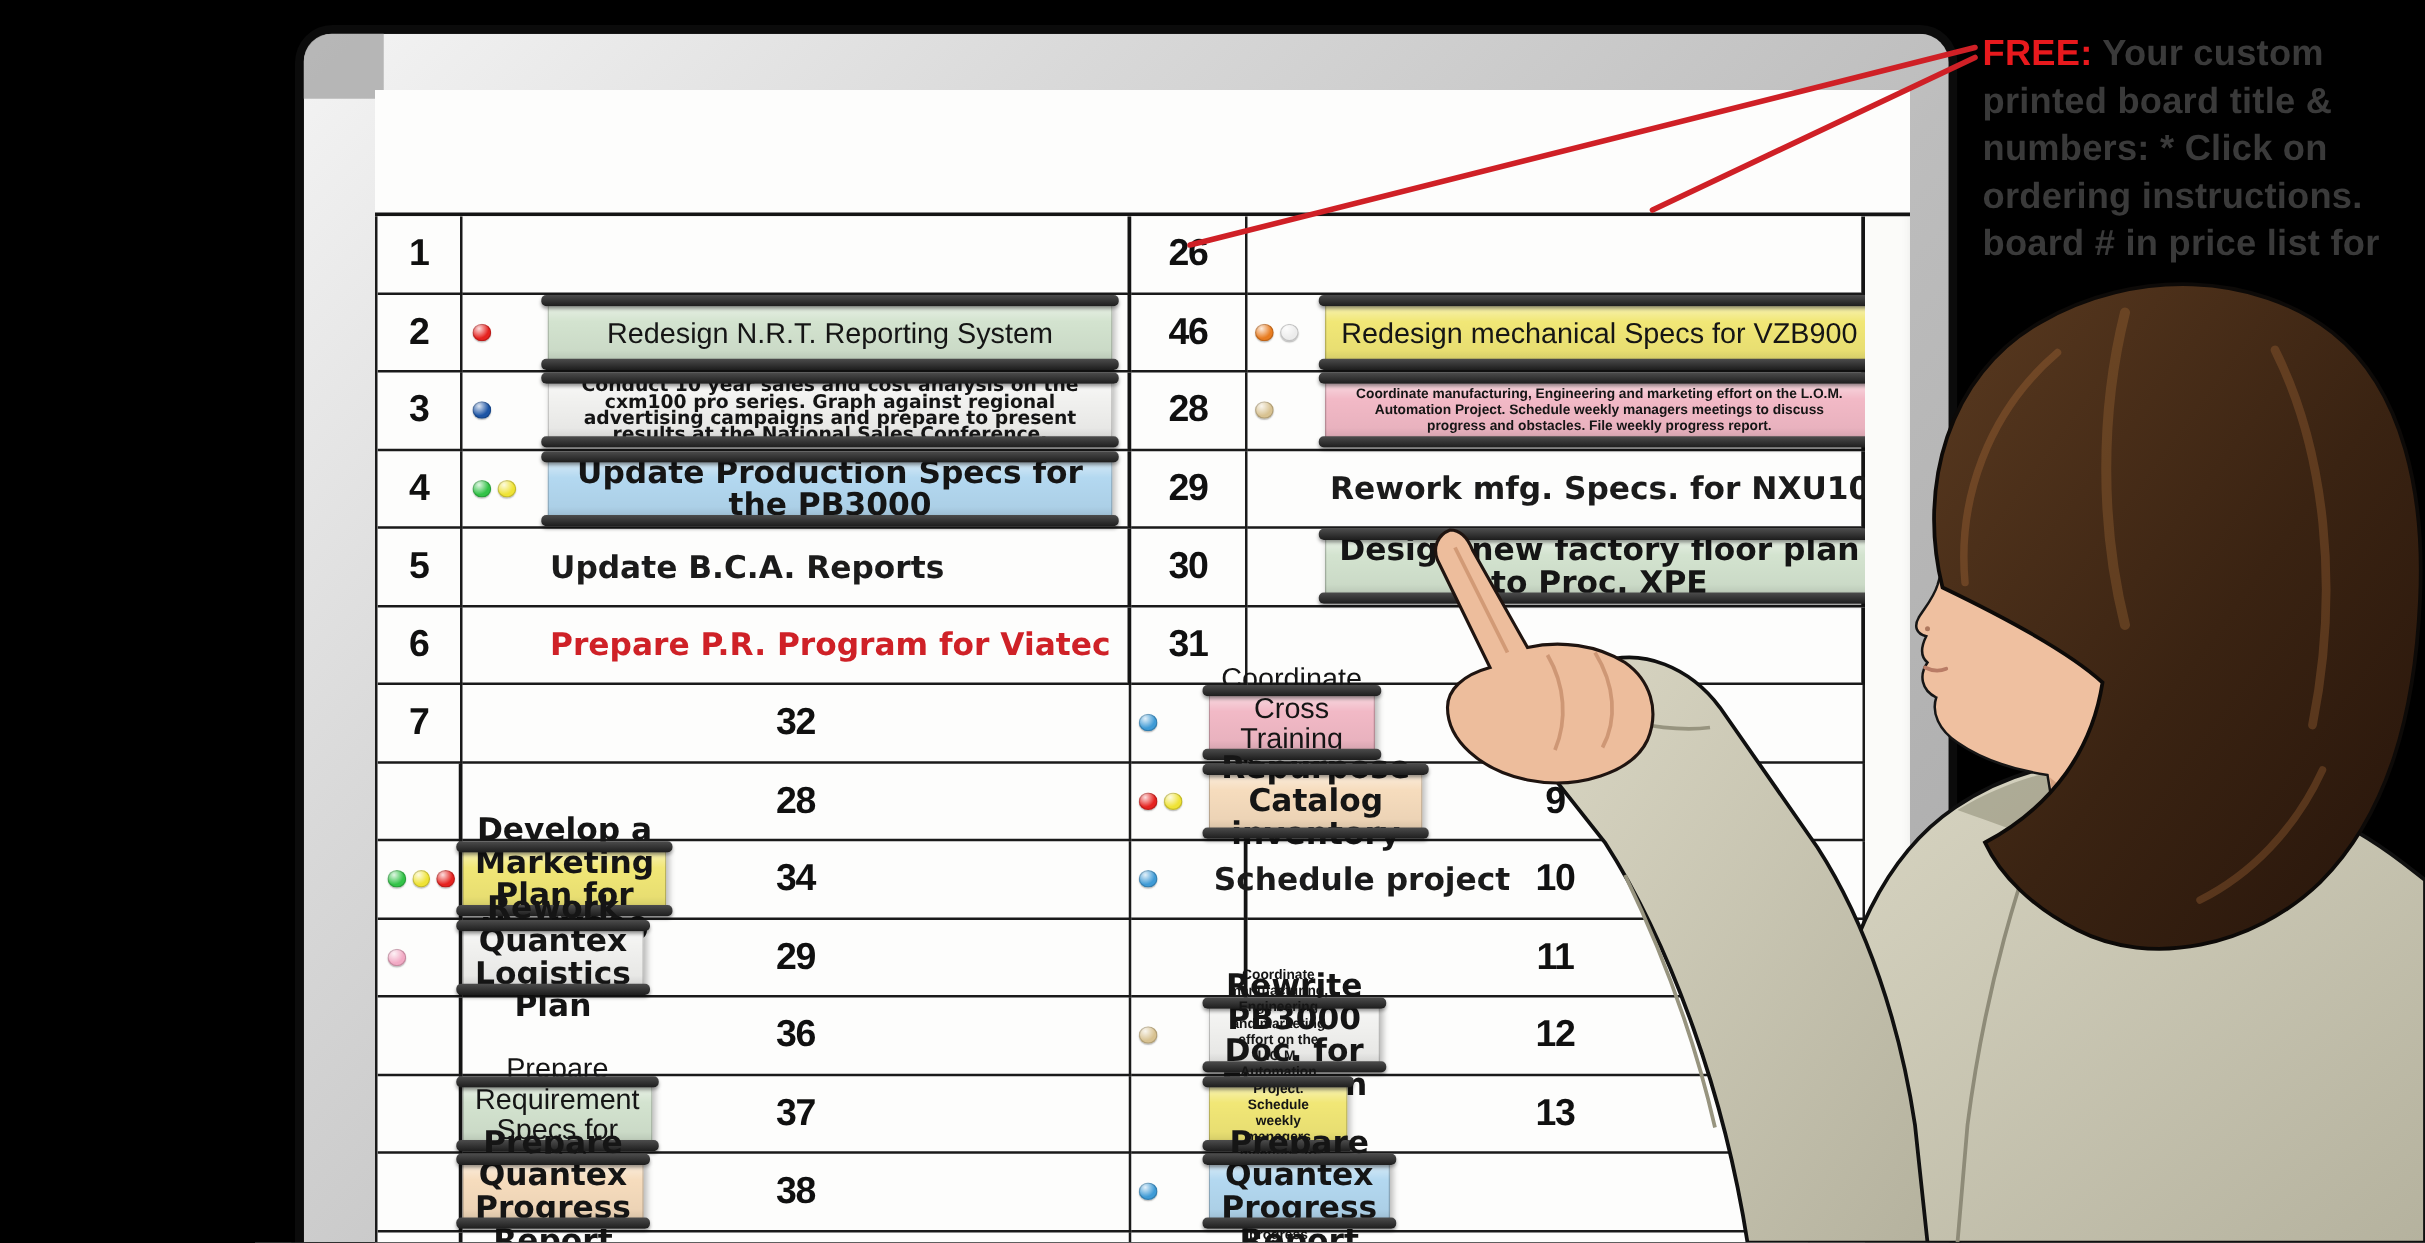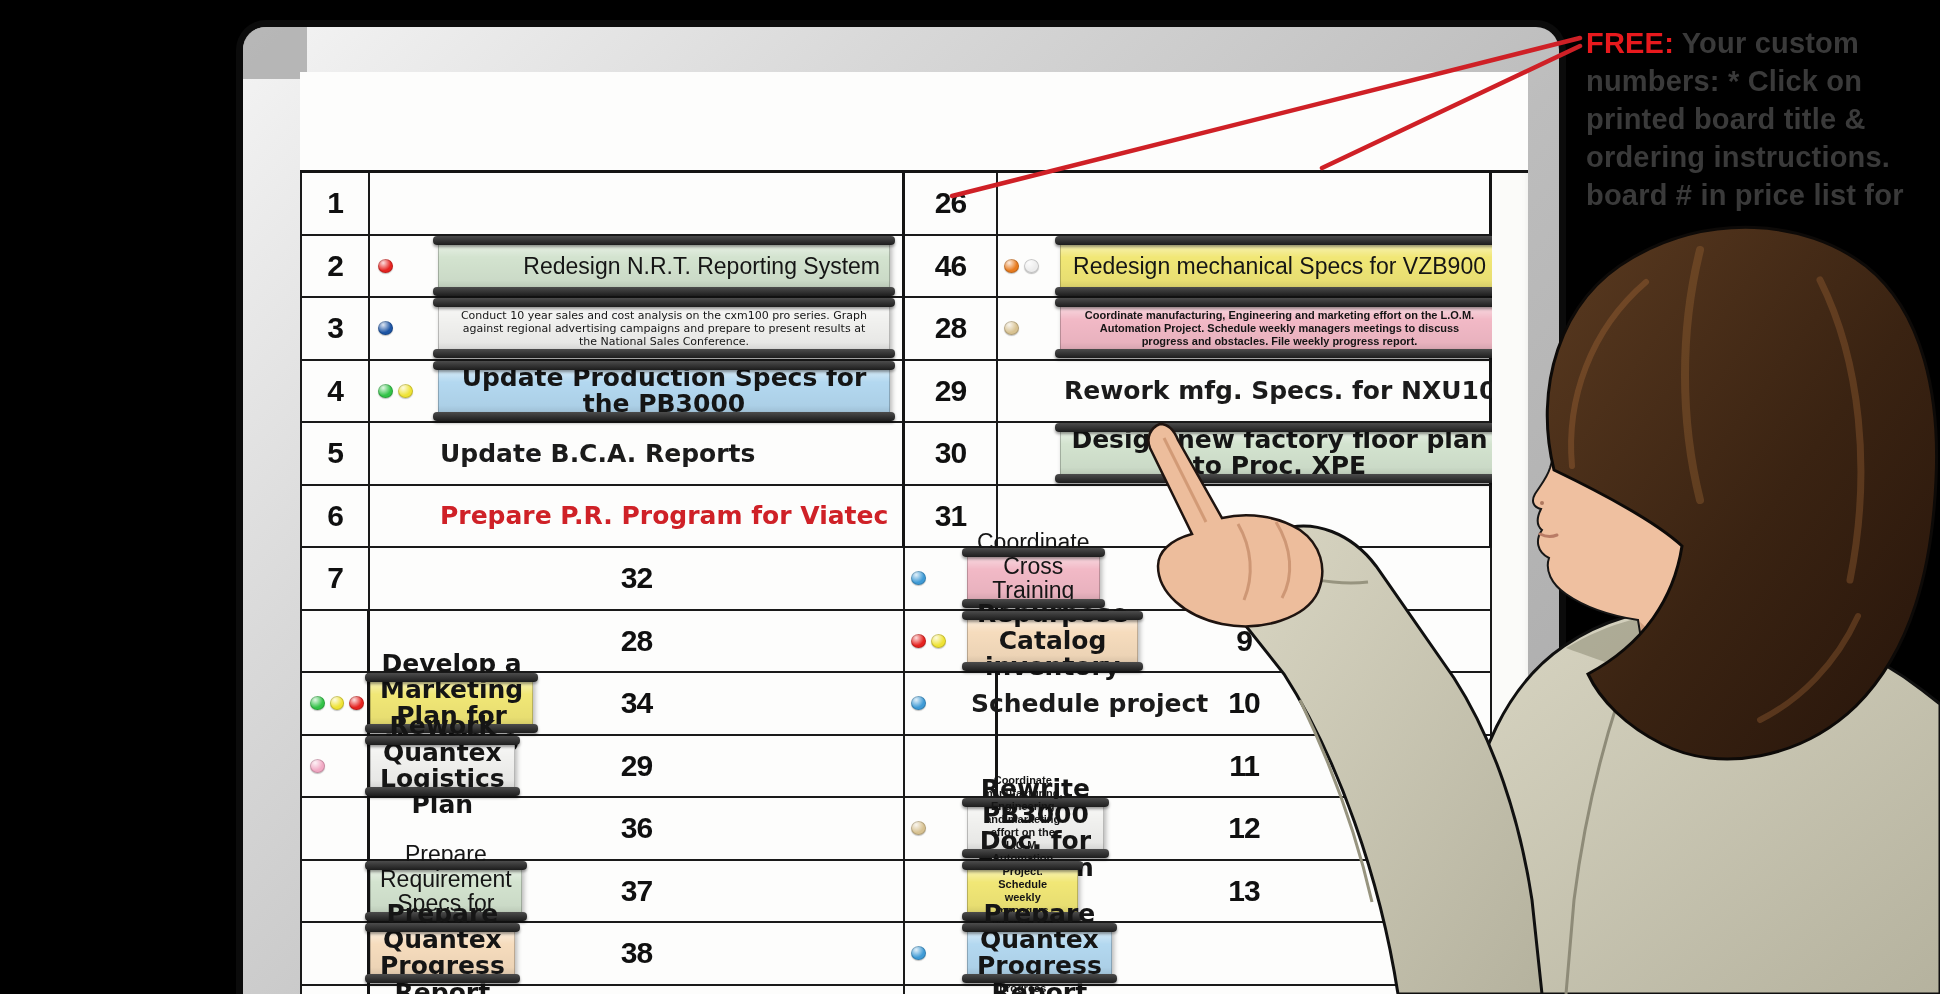--- a/index.html
+++ b/index.html
@@ -39,21 +39,21 @@
         background-image:linear-gradient(180deg,rgba(255,255,255,.55),rgba(255,255,255,0) 32%,rgba(0,0,0,.04) 80%,rgba(0,0,0,.14));}
   .c4 .card{margin:0 -10px 0 4px;}
   .card::before,.card::after{content:"";position:absolute;left:-5px;right:-5px;height:9px;
         background:linear-gradient(180deg,#4c4c4c,#1d1d1d);border-radius:4px;
         box-shadow:0 2px 3px rgba(0,0,0,.4);}
   .card::before{top:-6px;} .card::after{bottom:-6px;}
   .card .txt{padding:0 10px;color:#151515;text-align:center;line-height:1.05;}
   .font-sans .txt{font-family:"Liberation Sans",sans-serif;font-size:23px;}
   .font-hand .txt{font-family:cursive,"DejaVu Sans",sans-serif;font-size:25px;font-weight:600;}
   .size-small .txt{font-size:11px;line-height:13px;font-weight:700;padding:0 16px;}
-  .size-small.font-hand .txt{font-weight:400;font-size:11px;}
+  .size-small.font-hand .txt{font-weight:700;font-size:15px;}
 
   
   .marker{flex:1;font-family:cursive,"DejaVu Sans",sans-serif;font-weight:600;font-size:25px;
           color:#1b1b1b;margin-left:8px;white-space:nowrap;}
   .marker.ink-red{color:#cf2127;}
   .marker.align-center{text-align:center;margin-right:30px;}
 
   
   #annotation{position:absolute;left:1586px;top:24px;width:352px;font-weight:bold;
               font-size:29px;line-height:38px;color:#3a3a3a;letter-spacing:.2px;}
@@ -78,21 +78,21 @@
             <span class="row-num">26</span>
           </div>
           <div class="cell c4"></div>
           <div class="cell c1">
             <span class="row-num">2</span>
           </div>
           <div class="cell c2">
             <div class="dots">
               <div class="dot" style="background-color: rgb(230, 35, 32);"></div>
             </div>
-            <div class="card font-sans" style="background-color: rgb(211, 227, 207); justify-content: flex-end;">
+            <div class="card font-sans" style="background-color: rgb(211, 227, 207);">
               <span class="txt">Redesign N.R.T. Reporting System</span>
             </div>
           </div>
           <div class="cell c3">
             <span class="row-num">46</span>
           </div>
           <div class="cell c4">
             <div class="dots">
               <div class="dot" style="background-color: rgb(232, 124, 32);"></div>
               <div class="dot" style="background-color: rgb(236, 236, 236);"></div>
@@ -297,22 +297,22 @@
     </div>
   </div>
 
   <svg id="anno-svg" viewBox="0 0 1940 994">
     <line class="anno-line-stroke" x1="1580" y1="38" x2="952" y2="196" stroke="#cf2026" stroke-width="4.5" stroke-linecap="round"></line>
     <line class="anno-line-stroke" x1="1580" y1="46" x2="1322" y2="168" stroke="#cf2026" stroke-width="4.5" stroke-linecap="round"></line>
   </svg>
 
   <div id="annotation" style="color: rgb(58, 58, 58);">
     <div class="anno-line"><span class="free" style="color: rgb(232, 25, 29);">FREE:</span> <span>Your custom</span></div>
+    <div class="anno-line">printed board title &amp;</div>
     <div class="anno-line">numbers:  * Click on</div>
-    <div class="anno-line">printed board title &amp;</div>
     <div class="anno-line">ordering instructions.</div>
     <div class="anno-line">board # in price list for</div>
   </div>
 
   <svg id="person-svg" viewBox="0 0 1940 994">
     <defs>
       <linearGradient id="hairGrad" x1="0" y1="0" x2="1" y2="1">
         <stop offset="0" stop-color="#5a3a20"></stop>
           <stop offset="0.55" stop-color="#3a2312"></stop>
           <stop offset="1" stop-color="#26140a"></stop>

